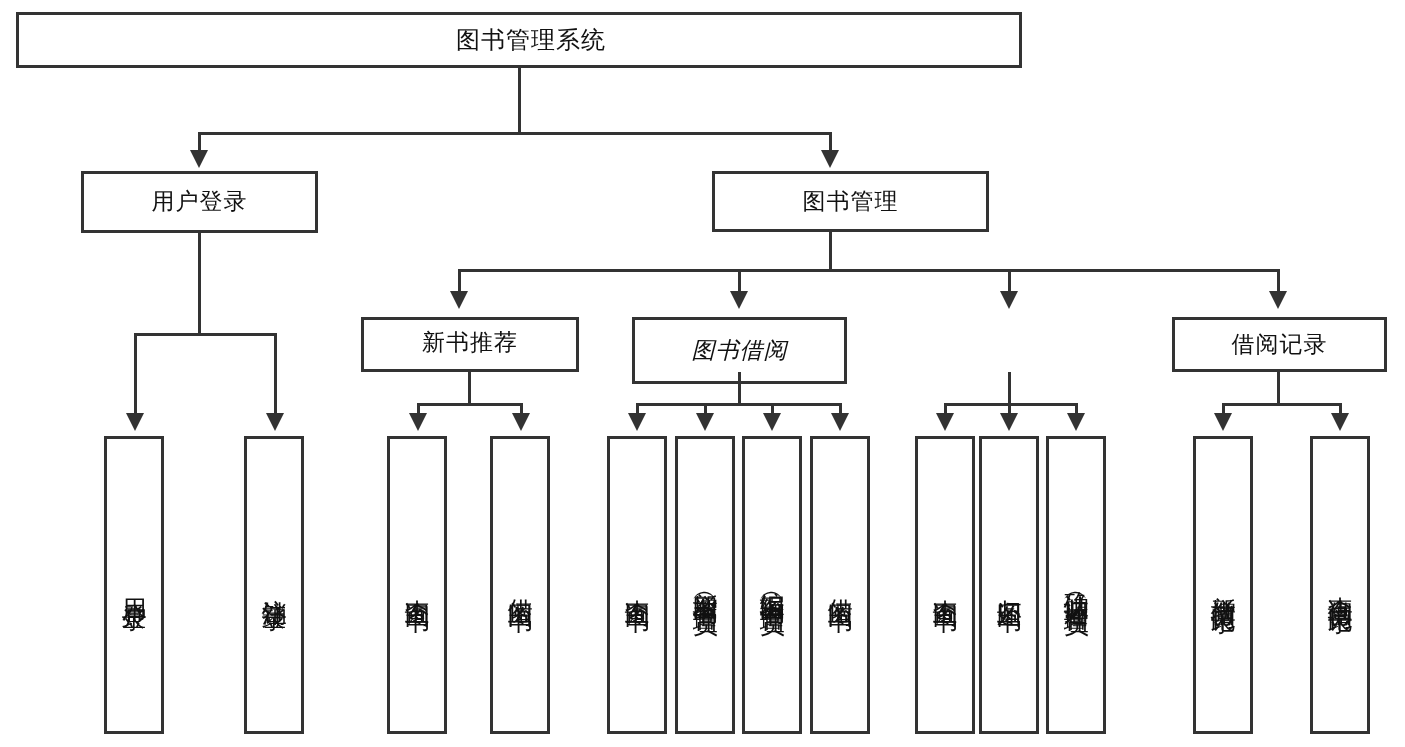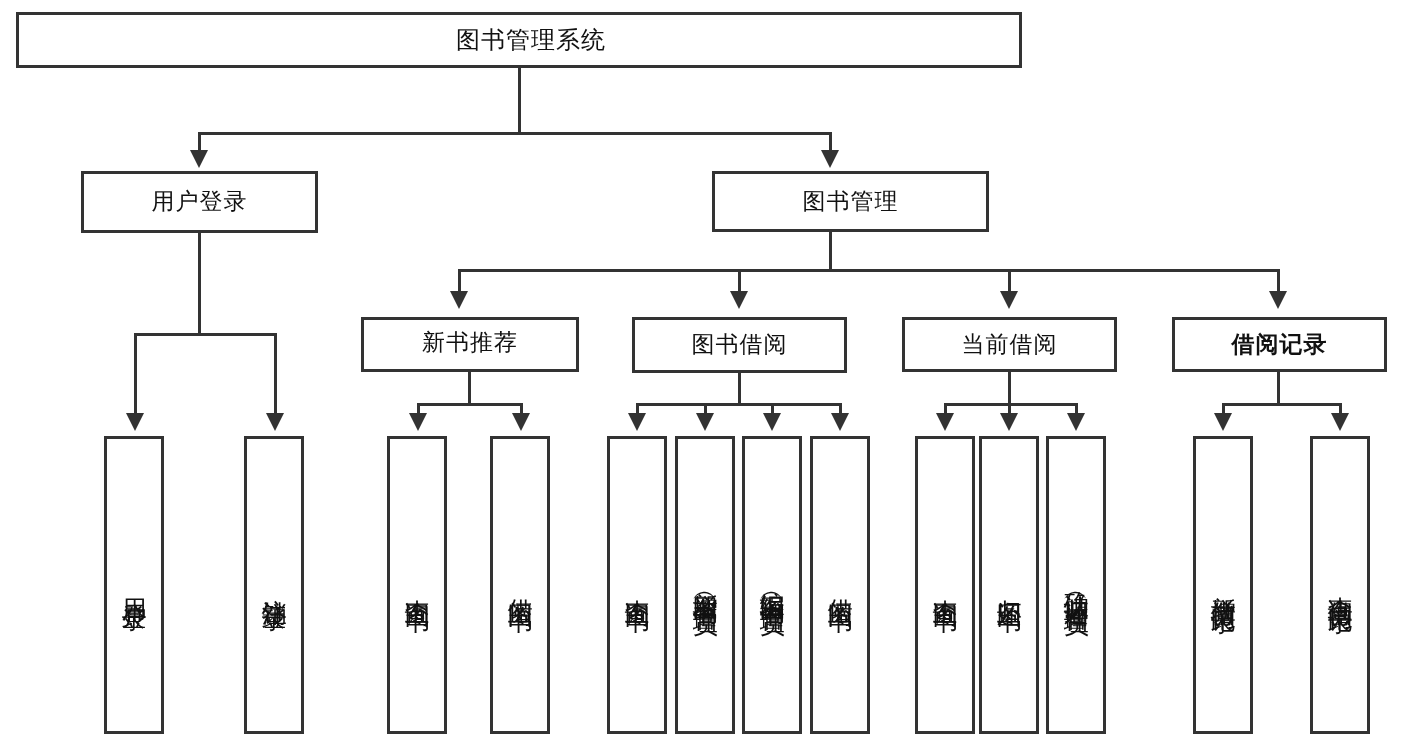--- a/index.html
+++ b/index.html
@@ -122,27 +122,24 @@
   <div class="vline" style="left:738px; top:269px; height:26px;"></div>
   <div class="arrow" style="left:730px; top:291px;"></div>
   <div class="vline" style="left:1008px; top:269px; height:26px;"></div>
   <div class="arrow" style="left:1000px; top:291px;"></div>
   <div class="vline" style="left:1277px; top:269px; height:26px;"></div>
   <div class="arrow" style="left:1269px; top:291px;"></div>
 
   <div class="node horiz" style="left:361px; top:317px; width:218px; height:55px;font-family:Liberation Mono, monospace;">
     <span>新书推荐</span>
   </div>
-  <div class="node horiz" style="left:632px; top:317px; width:215px; height:56px;">
+  <div class="node horiz" style="left:632px; top:317px; width:215px; height:67px;font-style:italic;">
     <span>图书借阅</span>
   </div>
-  <div class="node horiz" style="left:902px; top:317px; width:215px; height:55px;">
-    <span>当前借阅</span>
-  </div>
-  <div class="node horiz" style="left:1172px; top:317px; width:215px; height:55px;font-weight:bold;">
+  <div class="node horiz" style="left:1172px; top:317px; width:215px; height:55px;">
     <span>借阅记录</span>
   </div>
 
   <div class="vline" style="left:468px; top:372px; height:33px;"></div>
   <div class="hline" style="left:417px; top:403px; width:106px;"></div>
   <div class="vline" style="left:417px; top:403px; height:14px;"></div>
   <div class="arrow" style="left:409px; top:413px;"></div>
   <div class="vline" style="left:520px; top:403px; height:14px;"></div>
   <div class="arrow" style="left:512px; top:413px;"></div>
 

